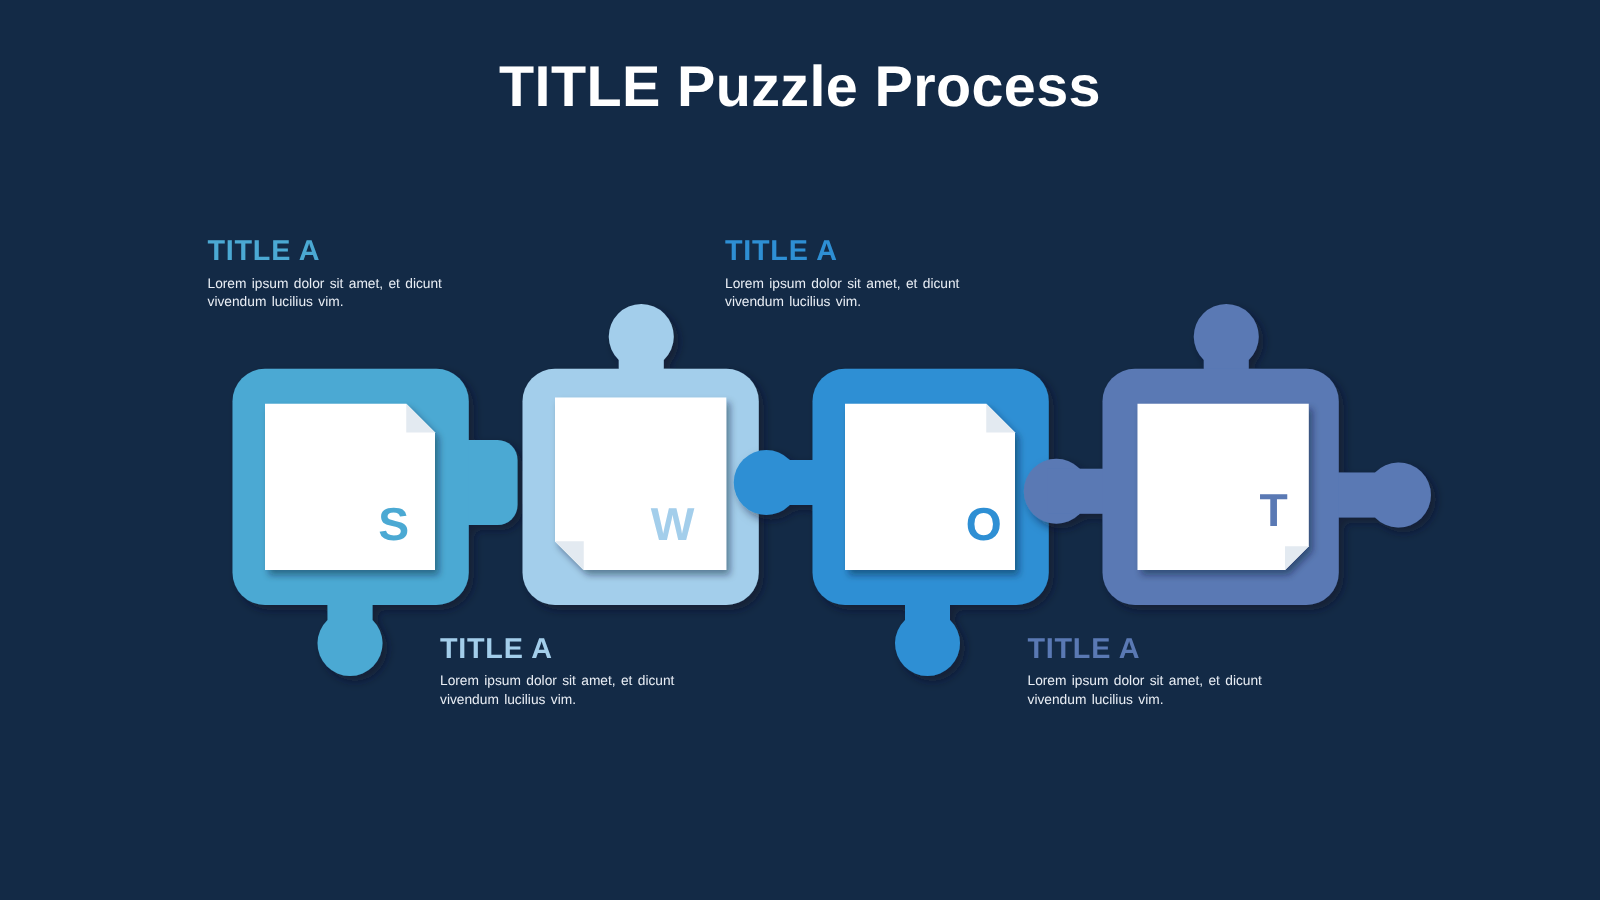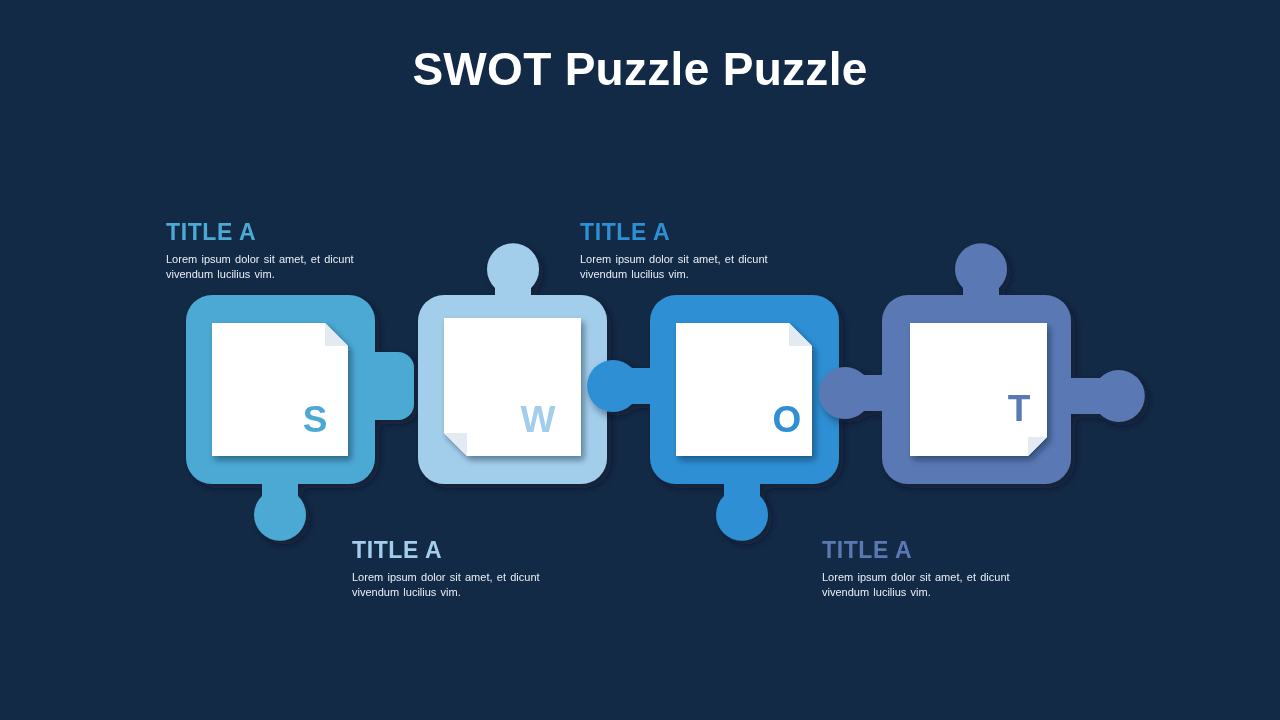--- a/index.html
+++ b/index.html
@@ -41,21 +41,20 @@
     left: 0;
     top: 0;
     width: 1280px;
     height: 720px;
   }
 
   
   .caption {
     position: absolute;
     width: 232px;
-    margin-top: 32px;
   }
   .caption .cap-title {
     font-size: 23px;
     font-weight: bold;
     letter-spacing: 0.6px;
     margin: 0 0 8px 0;
     line-height: 1.05;
   }
   .caption .cap-body {
     font-size: 11px;
@@ -75,21 +74,21 @@
     font-family: "Liberation Sans", sans-serif;
     font-weight: bold;
     font-size: 37px;
   }
 </style>
 </head>
 <body style="background: rgb(19, 42, 70);">
 
 <div id="slide">
 
-  <div class="slide-title" style="color: rgb(255, 255, 255);">SWOT Puzzle Puzzle</div>
+  <div class="slide-title" style="color: rgb(255, 255, 255);">TITLE Puzzle Process</div>
 
   <svg class="puzzle-stage" viewBox="0 0 1280 720">
     <defs>
       <filter id="sheetShadow" x="-25%" y="-25%" width="160%" height="160%">
         <feDropShadow dx="3" dy="4" stdDeviation="3" flood-color="#0a1a2e" flood-opacity="0.45"></feDropShadow>
       </filter>
       <filter id="pieceShadow" x="-25%" y="-25%" width="160%" height="160%">
         <feDropShadow dx="4" dy="4" stdDeviation="4" flood-color="#0a1729" flood-opacity="0.55"></feDropShadow>
       </filter>
     </defs>

